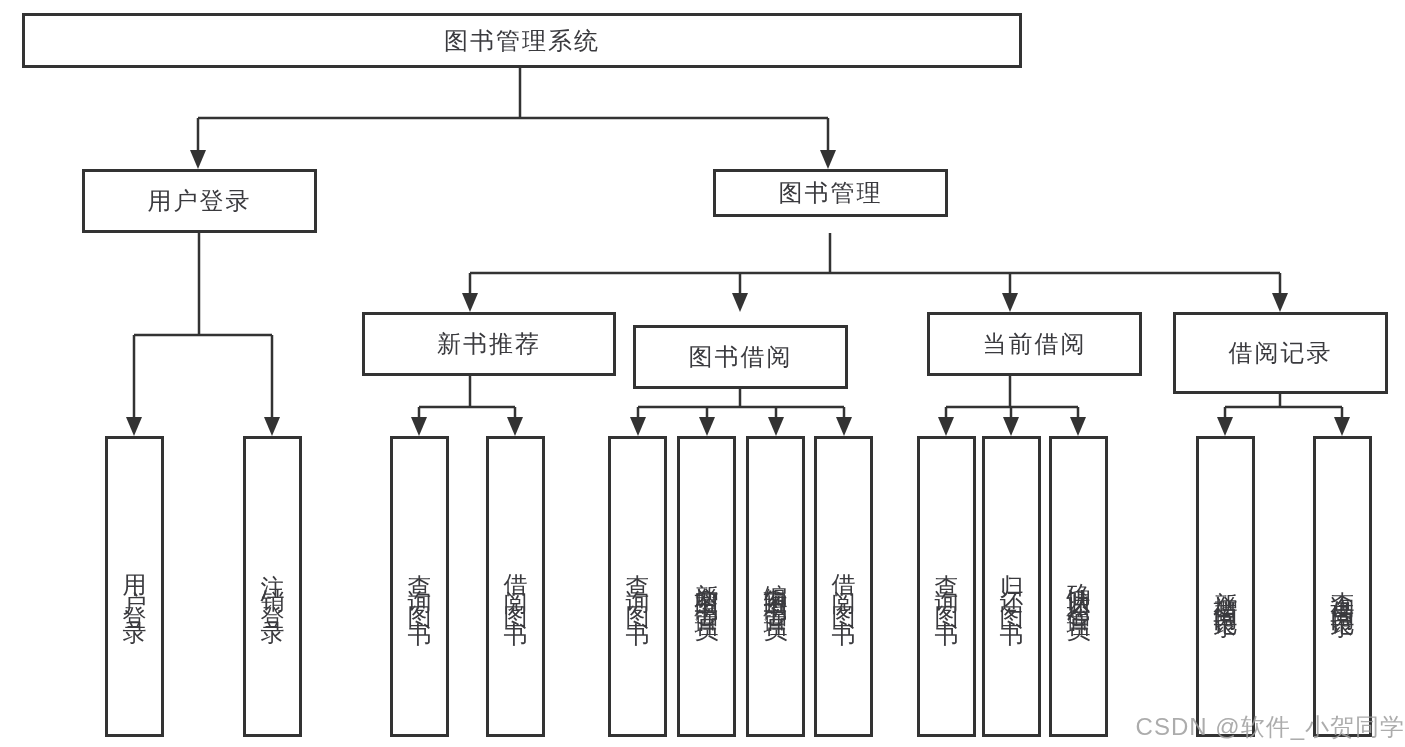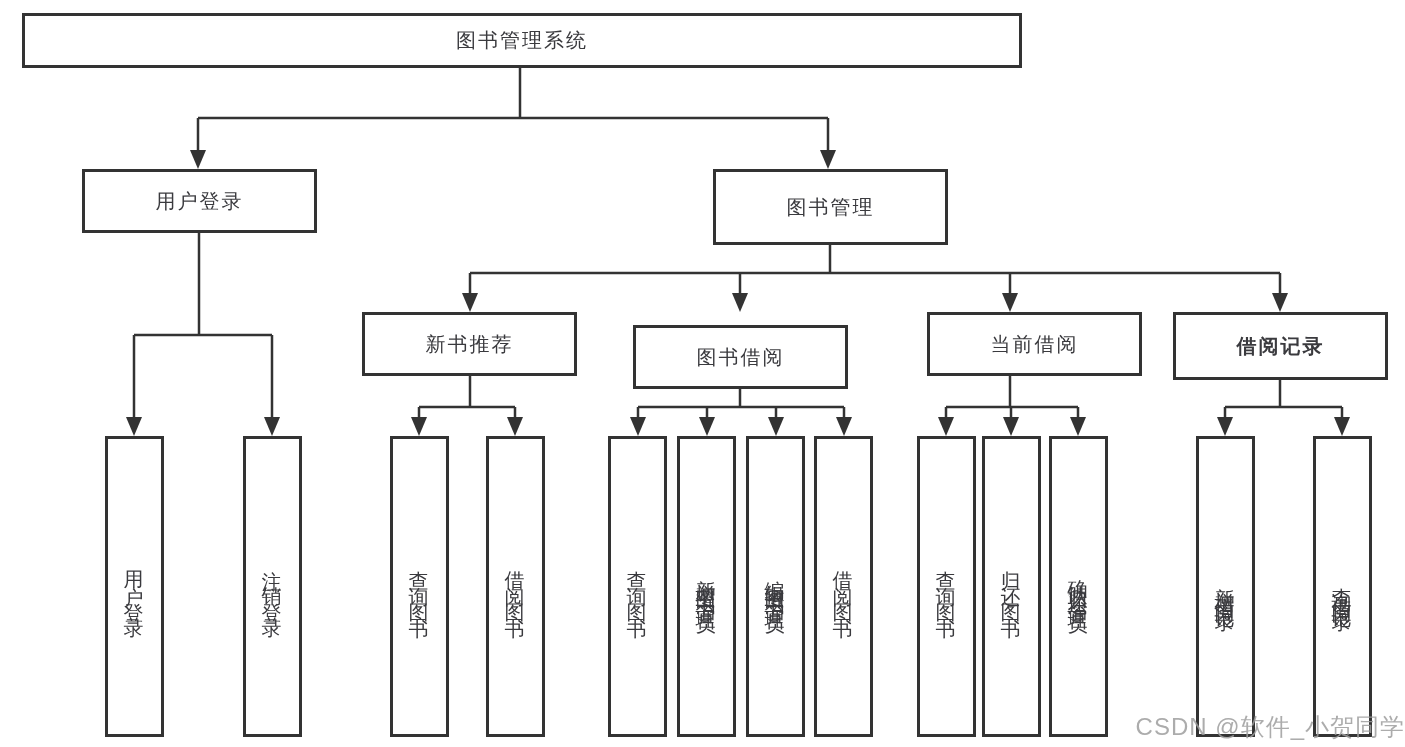--- a/index.html
+++ b/index.html
@@ -10,21 +10,21 @@
     font-family:"Liberation Sans","DejaVu Sans",sans-serif;
     overflow:hidden;
   }
   #connectors{position:absolute;left:0;top:0;width:1405px;height:747px;z-index:1;}
   .box{
     position:absolute;
     box-sizing:border-box;
     border:3px solid var(--line,#333);
     background:#fff;
     display:flex;align-items:center;justify-content:center;
-    font-size:20px;
+    font-size:24px;
     color:var(--text,#3a3a3e);
     z-index:2;
     letter-spacing:2px;
     white-space:nowrap;
   }
   .leaf{
     writing-mode:vertical-rl;
     text-orientation:mixed;
     white-space:normal;
     letter-spacing:5px;
@@ -95,26 +95,26 @@
       <polygon points="1070,417 1086,417 1078,436" fill="#333333"></polygon>
       <line x1="1225" y1="407" x2="1225" y2="422" stroke="#333333" stroke-width="2.5"></line>
       <polygon points="1217,417 1233,417 1225,436" fill="#333333"></polygon>
       <line x1="1342" y1="407" x2="1342" y2="422" stroke="#333333" stroke-width="2.5"></line>
       <polygon points="1334,417 1350,417 1342,436" fill="#333333"></polygon>
     </svg>
 
   <div class="box" style="left:22px;top:13px;width:1000px;height:55px;">图书管理系统</div>
 
   <div class="box" style="left:82px;top:169px;width:235px;height:64px;">用户登录</div>
-  <div class="box" style="left:713px;top:169px;width:235px;height:76px;">图书管理</div>
+  <div class="box" style="left:713px;top:169px;width:235px;height:48px;">图书管理</div>
 
-  <div class="box" style="left:362px;top:312px;width:215px;height:64px;">新书推荐</div>
+  <div class="box" style="left:362px;top:312px;width:254px;height:64px;">新书推荐</div>
   <div class="box" style="left:633px;top:312px;width:215px;height:64px;margin-top:13px;">图书借阅</div>
   <div class="box" style="left:903px;top:312px;width:215px;height:64px;margin-left:24px;">当前借阅</div>
-  <div class="box" style="left:1173px;top:312px;width:215px;height:68px;font-weight:bold;">借阅记录</div>
+  <div class="box" style="left:1173px;top:312px;width:215px;height:82px;">借阅记录</div>
 
   <div class="box leaf" style="left: 105px; top: 436px; width: 59px; height: 301px; letter-spacing: 16px;">用户登录</div>
   <div class="box leaf" style="left: 243px; top: 436px; width: 59px; height: 301px; letter-spacing: 16px;">注销登录</div>
   <div class="box leaf" style="left: 390px; top: 436px; width: 59px; height: 301px; letter-spacing: 16px;">查询图书</div>
   <div class="box leaf" style="left: 486px; top: 436px; width: 59px; height: 301px; letter-spacing: 16px;">借阅图书</div>
   <div class="box leaf" style="left: 608px; top: 436px; width: 59px; height: 301px; letter-spacing: 16px;">查询图书</div>
   <div class="box leaf" style="left: 677px; top: 436px; width: 59px; height: 301px; letter-spacing: 5px;">新增图书（管理员）</div>
   <div class="box leaf" style="left: 746px; top: 436px; width: 59px; height: 301px; letter-spacing: 5px;">编辑图书（管理员）</div>
   <div class="box leaf" style="left: 814px; top: 436px; width: 59px; height: 301px; letter-spacing: 16px;">借阅图书</div>
   <div class="box leaf" style="left: 917px; top: 436px; width: 59px; height: 301px; letter-spacing: 16px;">查询图书</div>

